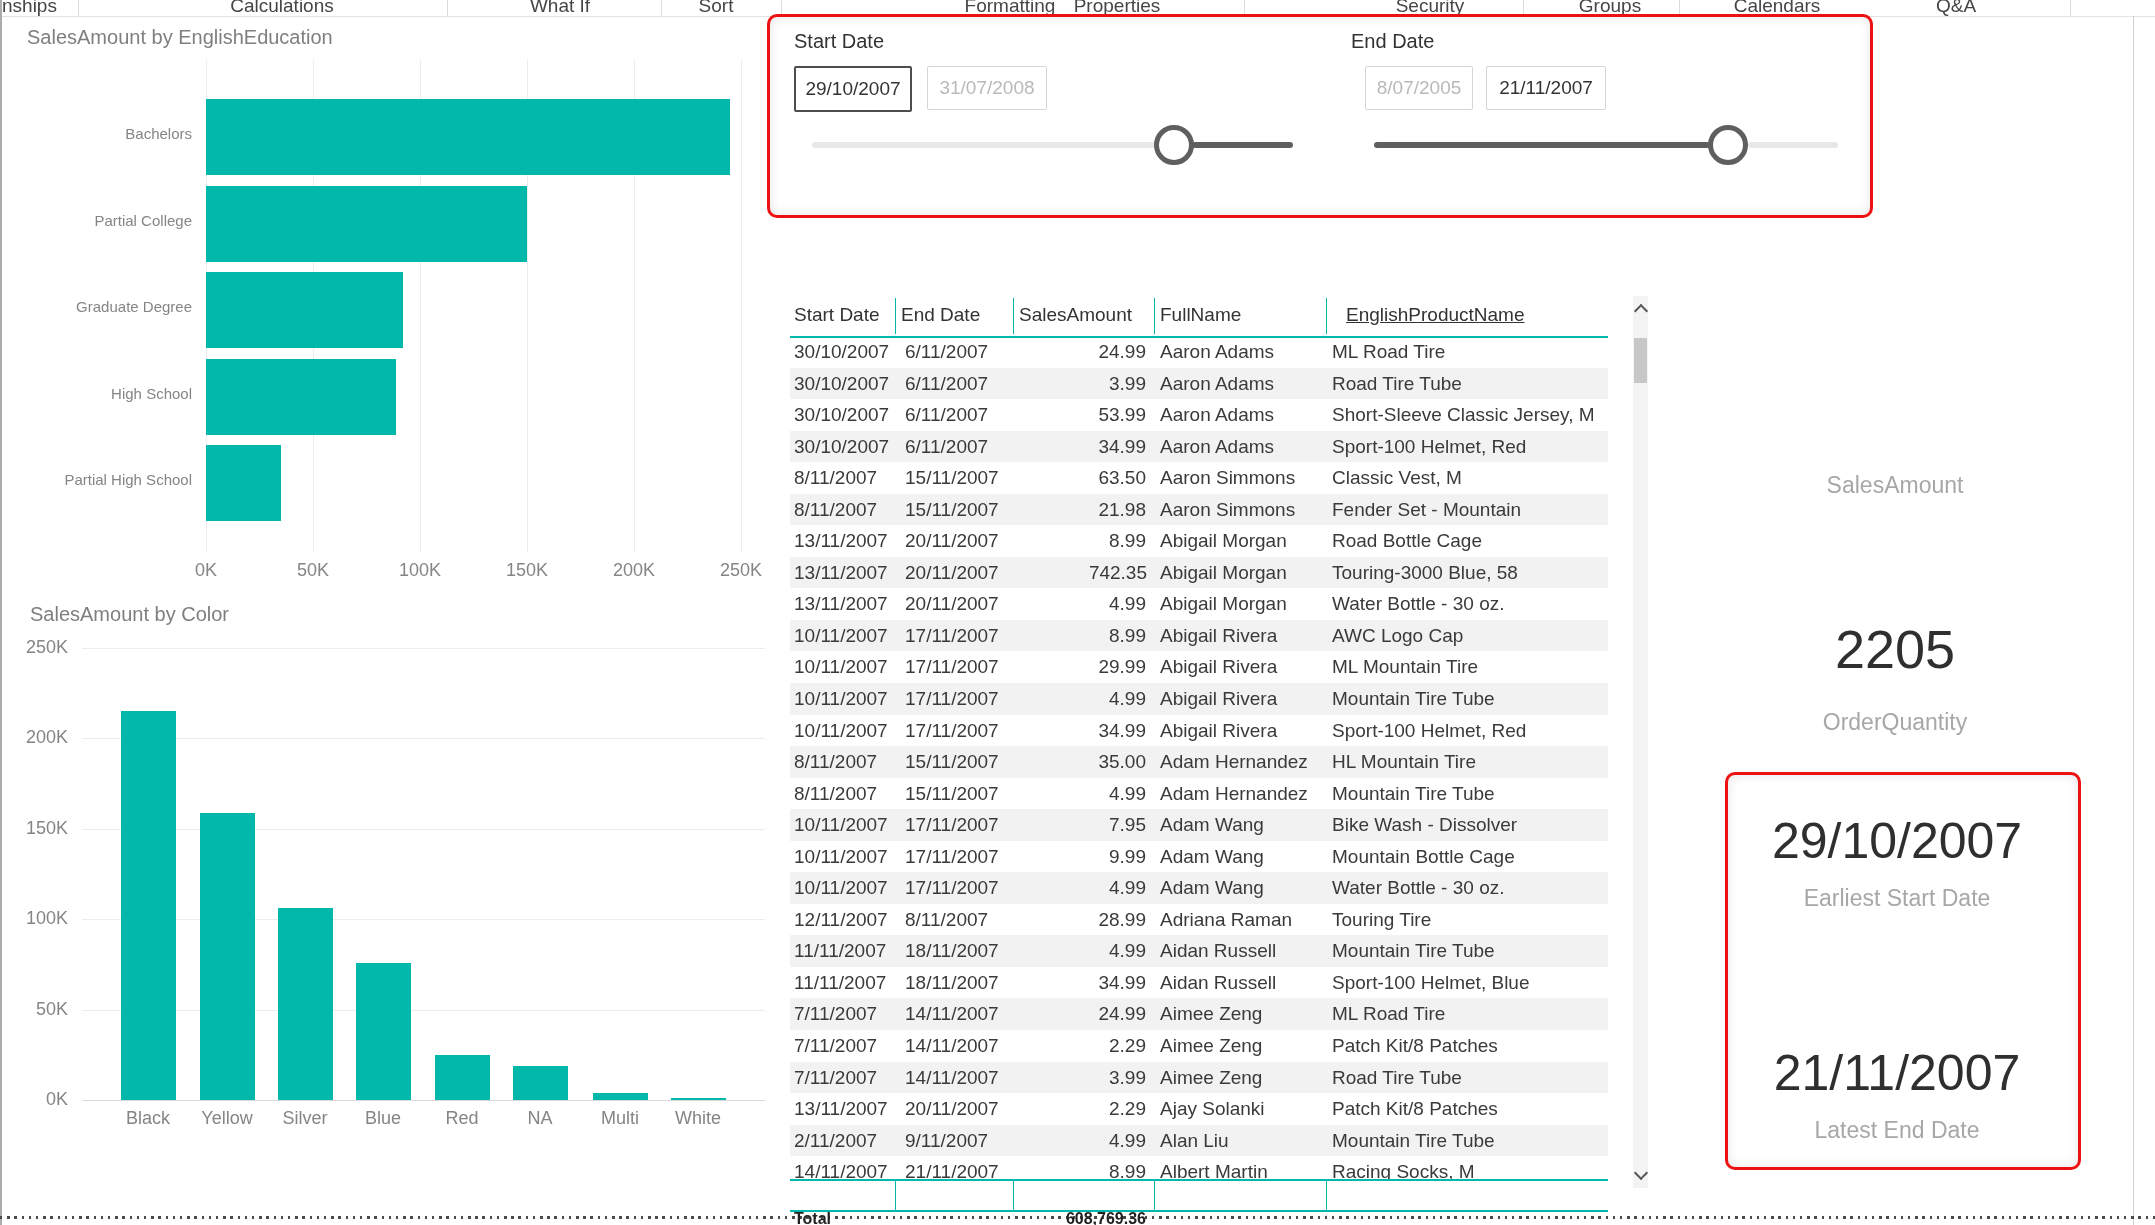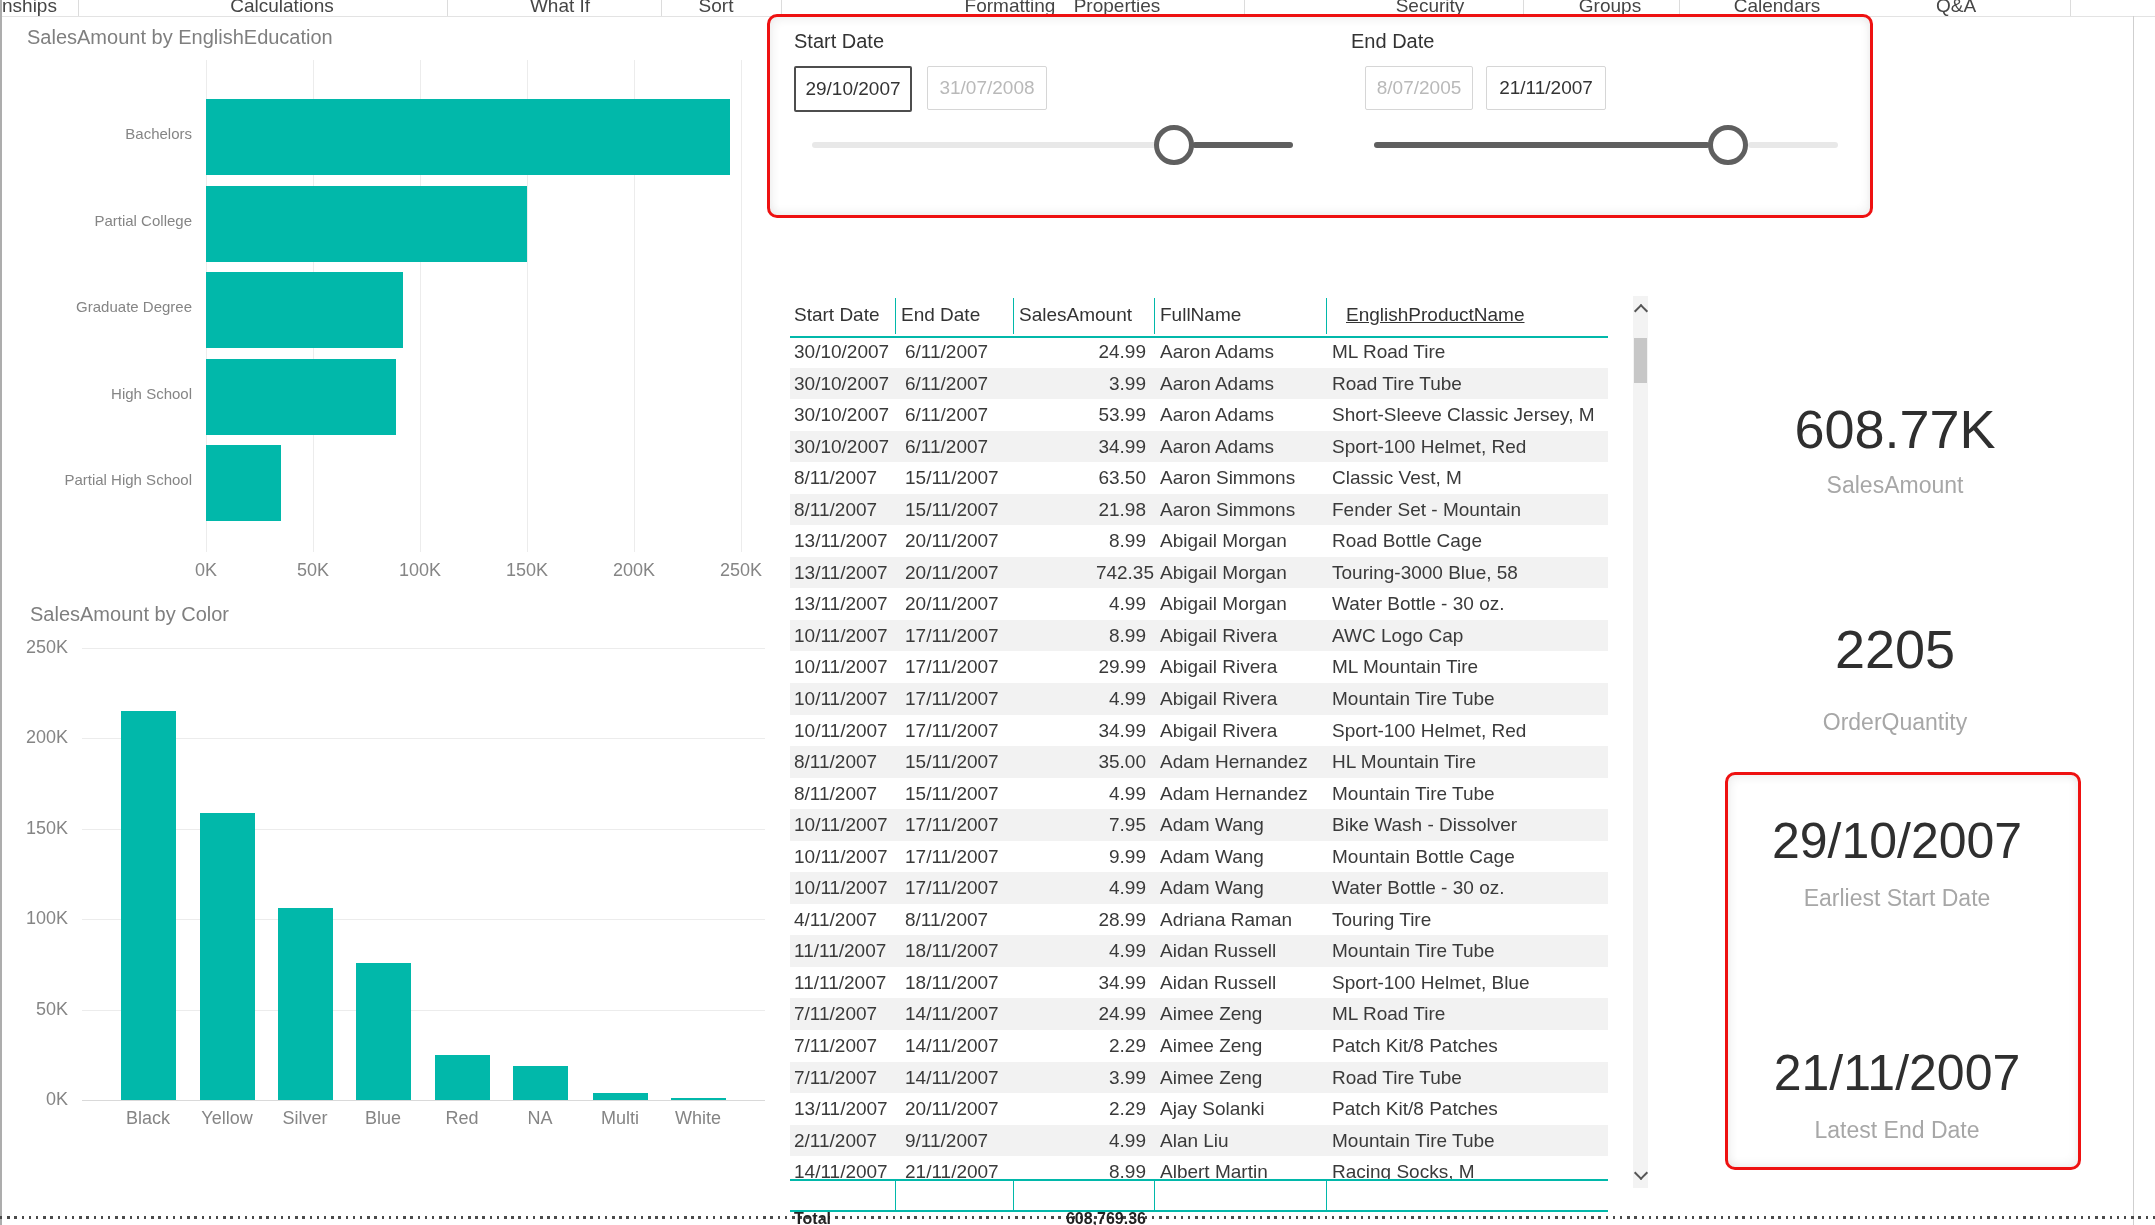--- a/index.html
+++ b/index.html
@@ -232,21 +232,21 @@
       <div class="trow">
         <div class="td" style="left: 4px;">13/11/2007</div>
         <div class="td" style="left: 115px;">20/11/2007</div>
         <div class="td num" style="left: 223px; width: 133px;">8.99</div>
         <div class="td" style="left: 370px;">Abigail Morgan</div>
         <div class="td" style="left: 542px;">Road Bottle Cage</div>
       </div>
       <div class="trow striped">
         <div class="td" style="left: 4px;">13/11/2007</div>
         <div class="td" style="left: 115px;">20/11/2007</div>
-        <div class="td num" style="left: 231px; width: 133px;">742.35</div>
+        <div class="td num" style="left: 224px; width: 133px;">742.35</div>
         <div class="td" style="left: 370px;">Abigail Morgan</div>
         <div class="td" style="left: 542px;">Touring-3000 Blue, 58</div>
       </div>
       <div class="trow">
         <div class="td" style="left: 4px;">13/11/2007</div>
         <div class="td" style="left: 115px;">20/11/2007</div>
         <div class="td num" style="left: 223px; width: 133px;">4.99</div>
         <div class="td" style="left: 370px;">Abigail Morgan</div>
         <div class="td" style="left: 542px;">Water Bottle - 30 oz.</div>
       </div>
@@ -307,21 +307,21 @@
         <div class="td" style="left: 542px;">Mountain Bottle Cage</div>
       </div>
       <div class="trow striped">
         <div class="td" style="left: 4px;">10/11/2007</div>
         <div class="td" style="left: 115px;">17/11/2007</div>
         <div class="td num" style="left: 223px; width: 133px;">4.99</div>
         <div class="td" style="left: 370px;">Adam Wang</div>
         <div class="td" style="left: 542px;">Water Bottle - 30 oz.</div>
       </div>
       <div class="trow">
-        <div class="td" style="left: 4px;">4/11/2007</div>
+        <div class="td" style="left: 4px;">12/11/2007</div>
         <div class="td" style="left: 115px;">8/11/2007</div>
         <div class="td num" style="left: 223px; width: 133px;">28.99</div>
         <div class="td" style="left: 370px;">Adriana Raman</div>
         <div class="td" style="left: 542px;">Touring Tire</div>
       </div>
       <div class="trow striped">
         <div class="td" style="left: 4px;">11/11/2007</div>
         <div class="td" style="left: 115px;">18/11/2007</div>
         <div class="td num" style="left: 223px; width: 133px;">4.99</div>
         <div class="td" style="left: 370px;">Aidan Russell</div>
@@ -385,21 +385,20 @@
       <div class="tcol-sep" style="left: 364px; top: 0px; height: 29px;"></div>
       <div class="tcol-sep" style="left: 536px; top: 0px; height: 29px;"></div>
     </div>
 
   <div id="vscroll">
     <div class="chev up"></div>
     <div id="vthumb"></div>
     <div class="chev down"></div>
   </div>
 
-  <div class="card-value" style="left:1895px;top:398px;">608.77K</div>
   <div class="card-label" style="left:1895px;top:472px;">SalesAmount</div>
 
   <div class="card-value" style="left:1895px;top:618px;">2205</div>
   <div class="card-label" style="left:1895px;top:709px;">OrderQuantity</div>
 
   <div class="red-box" style="left:1725px;top:772px;width:350px;height:392px;"></div>
 
   <div class="card-value date" style="left:1897px;top:812px;">29/10/2007</div>
   <div class="card-label" style="left:1897px;top:885px;">Earliest Start Date</div>
 

